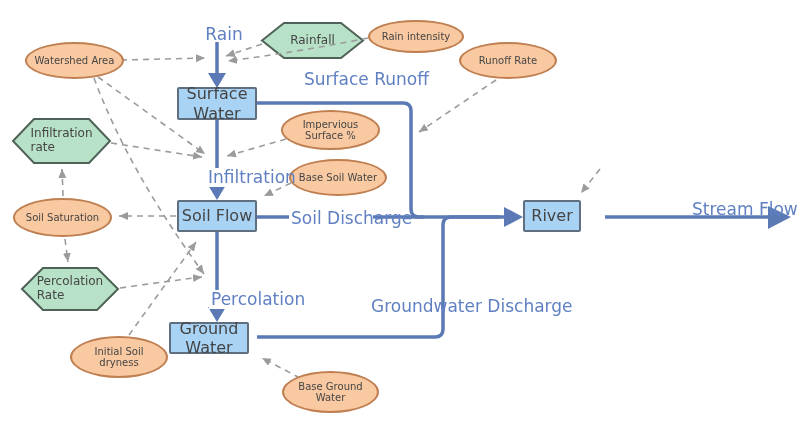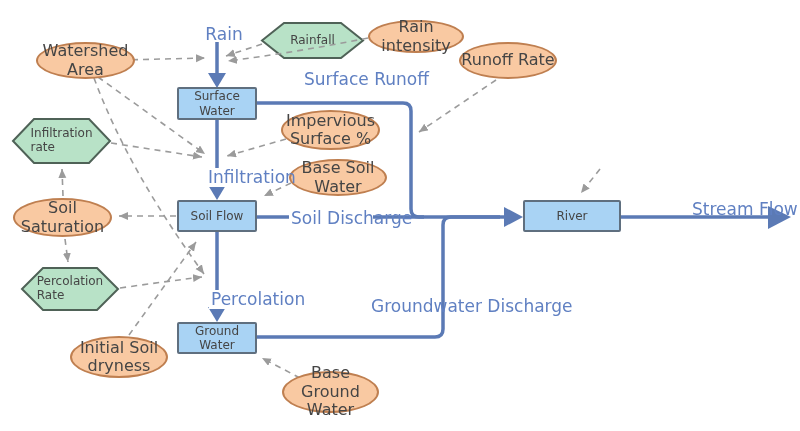--- a/index.html
+++ b/index.html
@@ -10,26 +10,26 @@
   }
   #wires { position:absolute; left:0; top:0; width:800px; height:431px; }
   .pipe   { stroke:var(--flow); stroke-width:3.5; fill:none; }
   .flow-arrow { fill:var(--flow); stroke:none; }
   .conn   { stroke:var(--conn); stroke-width:1.6; fill:none; stroke-dasharray:6 5; marker-end:url(#ga); }
   .gray-arrow { fill:var(--conn); }
   .hex    { fill:var(--hexFill); stroke:var(--hexBorder); stroke-width:2; }
   .stock {
     position:absolute; background:var(--stockFill); border:2px solid var(--stockBorder);
     border-radius:2px; display:flex; align-items:center; justify-content:center;
-    text-align:center; font-size:12px; line-height:1.2; color:var(--text); white-space:pre-line;
+    text-align:center; font-size:16px; line-height:1.2; color:var(--text); white-space:pre-line;
   }
   .node-ellipse {
     position:absolute; background:var(--ellipseFill); border:2px solid var(--ellipseBorder);
     border-radius:50%; display:flex; align-items:center; justify-content:center;
-    text-align:center; font-size:16px; line-height:1.15; color:var(--text); white-space:pre-line;
+    text-align:center; font-size:10px; line-height:1.15; color:var(--text); white-space:pre-line;
   }
   .hex-label {
     position:absolute; display:flex; align-items:center; justify-content:center;
     text-align:left; font-size:12px; line-height:1.15; color:var(--text); white-space:pre-line;
   }
   .flow-label {
     position:absolute; color:var(--flowText); font-size:17px; line-height:1.1;
     text-align:center; white-space:nowrap;
   }
   .flow-label.bg { background:var(--bg,#fff); padding:0 2px; }
@@ -83,24 +83,24 @@
     <path class="conn" d="M129,335 L196,242"></path>
     <path class="conn" d="M291,183 L264,196"></path>
     <path class="conn" d="M300,378 L262,358"></path>
     <path class="conn" d="M600,169 L581,193"></path>
     <path class="conn" d="M496,80 L419,132"></path>
   </svg>
 
   <div class="stock" style="left:177px; top:87px; width:80px; height:33px;">Surface
 Water</div>
   <div class="stock" style="left:177px; top:200px; width:80px; height:32px;">Soil Flow</div>
-  <div class="stock" style="left:177px; top:322px; width:80px; height:32px;">Ground Water</div>
-  <div class="stock" style="left:523px; top:200px; width:98px; height:32px;">River</div>
+  <div class="stock" style="left:169px; top:322px; width:80px; height:32px;">Ground Water</div>
+  <div class="stock" style="left:523px; top:200px; width:58px; height:32px;">River</div>
 
-  <div class="node-ellipse" style="left:36px; top:42px; width:99px; height:37px;">Watershed Area</div>
+  <div class="node-ellipse" style="left:25px; top:42px; width:99px; height:37px;">Watershed Area</div>
   <div class="node-ellipse" style="left:368px; top:20px; width:96px; height:33px;">Rain intensity</div>
   <div class="node-ellipse" style="left:459px; top:42px; width:98px; height:37px;">Runoff Rate</div>
   <div class="node-ellipse" style="left:281px; top:110px; width:99px; height:40px;">Impervious
 Surface %</div>
   <div class="node-ellipse" style="left:289px; top:159px; width:98px; height:37px;">Base Soil Water</div>
   <div class="node-ellipse" style="left:13px; top:198px; width:99px; height:39px;">Soil Saturation</div>
   <div class="node-ellipse" style="left:70px; top:336px; width:98px; height:42px;">Initial Soil
 dryness</div>
   <div class="node-ellipse" style="left:282px; top:371px; width:97px; height:42px;">Base Ground
 Water</div>

